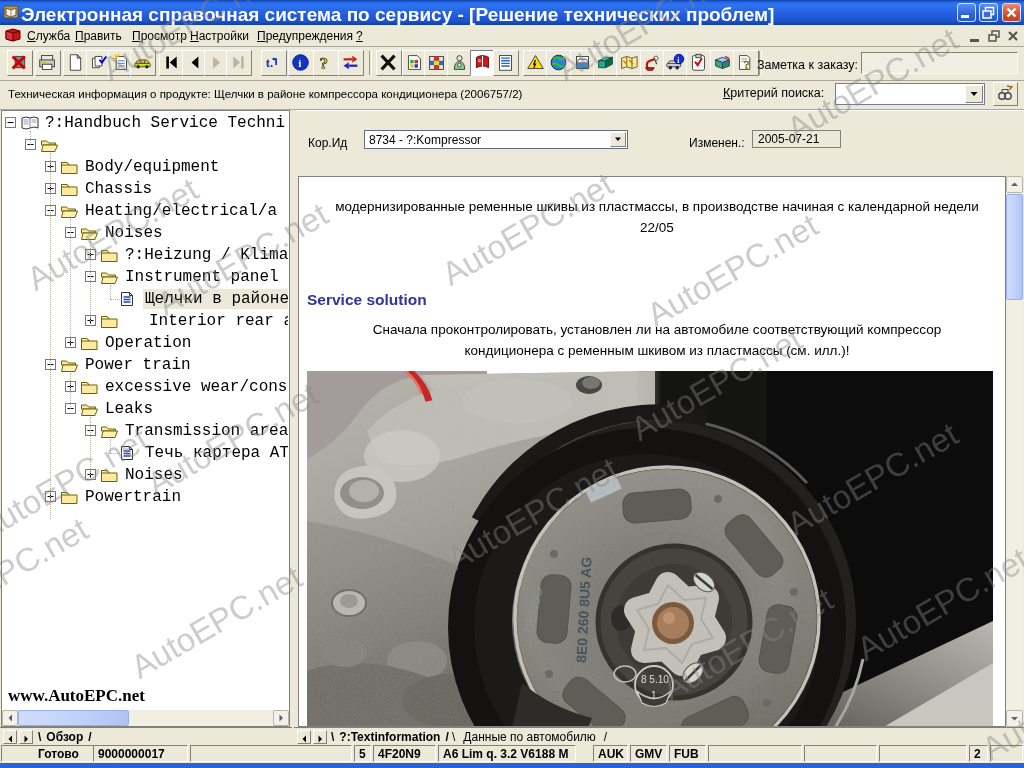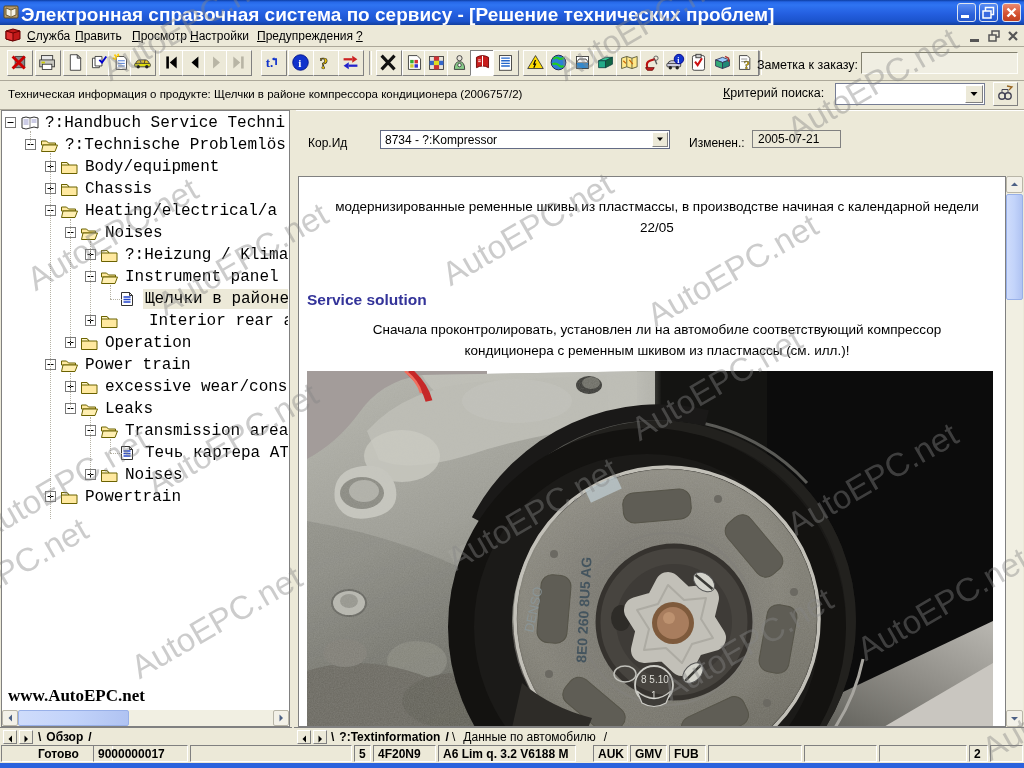--- a/index.html
+++ b/index.html
@@ -326,21 +326,20 @@
 <div class="trow" style="left:0;top:23px;width:286px;">
       <span class="pm" style="left:23px;top:5px;">
         <svg width="11" height="11">
           <path d="M2.5 5.5 h6" stroke="#000"></path>
         </svg>
       </span>
       <span class="abs" style="left:38px;top:3px;"><svg width="19" height="16">
           <path d="M1.5 4 h5 l2 2 h7 v2 h-14 z" fill="#ffe9a0" stroke="#6b6200"></path>
           <path d="M3 8 h14.5 l-2.5 6.5 h-13.5 z" fill="#ffefb2" stroke="#6b6200"></path>
         </svg></span>
-      <span class="abs" style="left:61px;top:1px;padding:1px 2px;">?:Technische Problemlös</span>
     </div>
 <div class="trow" style="left:0;top:45px;width:286px;">
       <span class="pm" style="left:43px;top:5px;">
         <svg width="11" height="11">
           <path d="M2.5 5.5 h6 M5.5 2.5 v6" stroke="#000"></path>
         </svg>
       </span>
       <span class="abs" style="left:58px;top:3px;"><svg width="19" height="16">
           <path d="M1.5 3.5 h5.5 l2 2.5 h8 v8.5 h-15.5 z" fill="#ffe9a0" stroke="#6b6200"></path>
           <path d="M1.5 3.5 h5.5 l2 2.5 h-7.5 z" fill="#fff6c8" stroke="#6b6200"></path>
@@ -542,21 +541,21 @@
 <div class="abs" style="left:0;top:727px;width:292px;height:17px;background:#ece9d8;border-top:1px solid #808080;"></div>
 <div class="smallbtn" style="left:3px;top:730px;"><svg width="12" height="12">
       <path d="M8 2.5 L4.5 6 L8 9.5 Z" fill="#000"></path>
     </svg></div>
 <div class="smallbtn" style="left:19px;top:730px;"><svg width="12" height="12">
       <path d="M4.5 2.5 L8 6 L4.5 9.5 Z" fill="#000"></path>
     </svg></div>
 <div class="abs tab" style="left:38px;top:730px;font-weight:bold;">\<span style="margin:0 5px;">Обзор</span>/</div>
 <div class="abs" style="left:296px;top:110px;width:728px;height:617px;background:#ece9d8;border-top:1px solid #fff;"></div>
 <div class="abs" style="left:308px;top:136px;font-size:12px;">Кор.Ид</div>
-<div class="abs" style="left:364px;top:130px;width:290px;height:19px;background:#fff;border:1px solid #636b85;box-sizing:border-box;font-size:12px;margin-left:16px;">
+<div class="abs" style="left:364px;top:130px;width:264px;height:19px;background:#fff;border:1px solid #636b85;box-sizing:border-box;font-size:12px;">
 <span style="position:absolute;left:4px;top:2px;">8734 - ?:Kompressor</span>
 <span class="abs" style="right:1px;top:1px;width:16px;height:15px;background:#ece9d8;border:1px solid;border-color:#fff #808080 #808080 #fff;box-sizing:border-box;"><svg width="14" height="13">
         <path d="M4 4.5 L7 8 L10 4.5 Z" fill="#000"></path>
       </svg></span>
   </div>
 <div class="abs" style="left:689px;top:136px;font-size:12px;">Изменен.:</div>
 <div class="abs" style="left:752px;top:130px;width:89px;height:18px;background:#ece9d8;border:1px solid #808080;box-sizing:border-box;font-size:12px;">
     <span style="position:absolute;left:5px;top:1px;">2005-07-21</span>
   </div>
 <div class="abs" style="left:298px;top:176px;width:708px;height:551px;background:#fff;border:1px solid #808080;box-sizing:border-box;overflow:hidden;text-align:center;">

